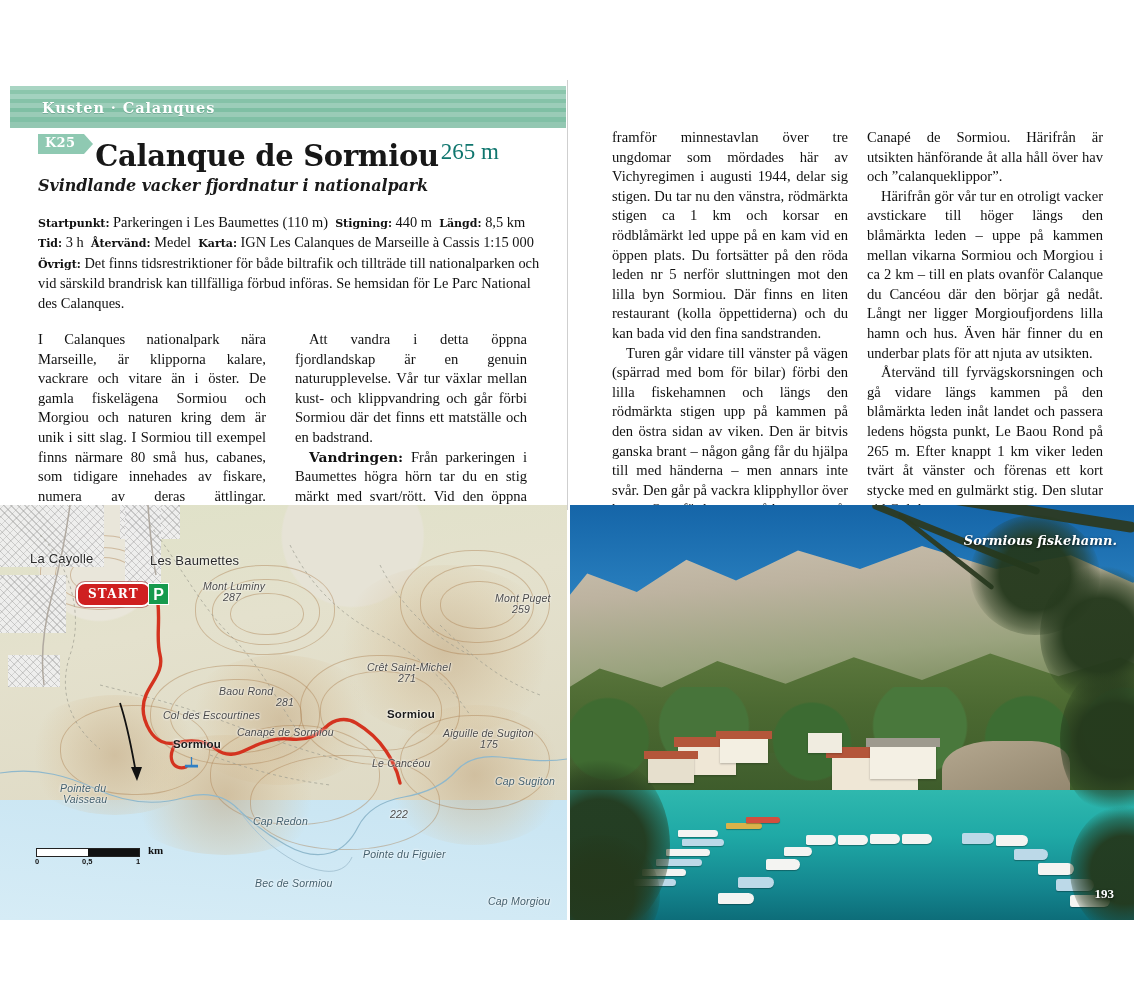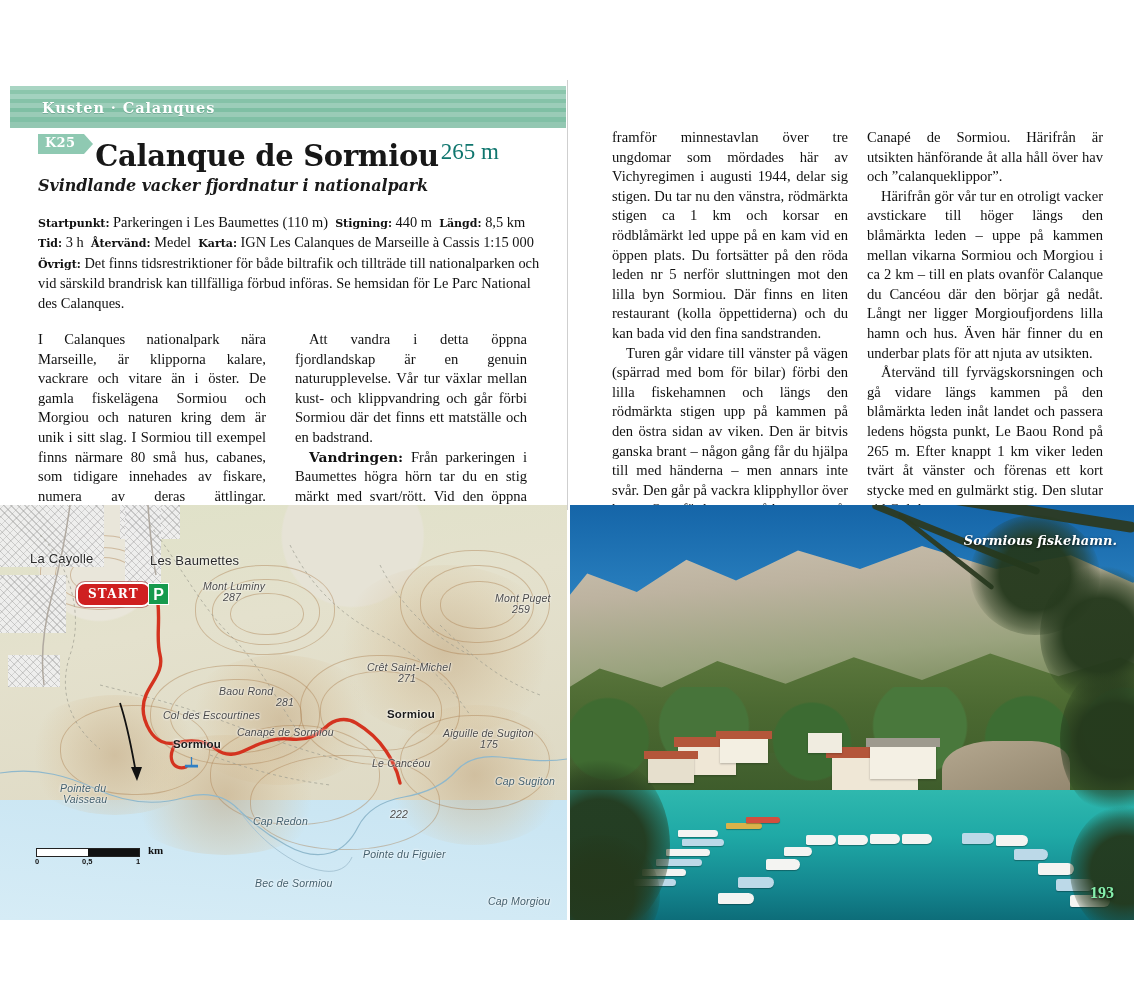--- a/index.html
+++ b/index.html
@@ -187,21 +187,21 @@
     position:absolute; border-radius:50%;
     background:radial-gradient(circle, rgba(36,56,28,.95) 0 40%, rgba(36,56,28,.5) 60%, rgba(36,56,28,0) 75%);
   }
   .caption{
     position:absolute; right:17px; top:28px; z-index:20;
     color:#fff; font-family:"DejaVu Serif", serif; font-style:italic; font-weight:700;
     font-size:13px; text-shadow:0 1px 3px rgba(0,0,0,.8);
   }
   .pageno{
     position:absolute; right:20px; bottom:18px; z-index:20;
-    color:#86efac; font-family:"Liberation Serif", serif; font-size:16px; font-weight:700;
+    color:#ffffff; font-family:"Liberation Serif", serif; font-size:13px; font-weight:700;
     text-shadow:0 1px 3px rgba(0,0,0,.75);
   }
 </style>
 </head>
 <body>
 
 <div class="page">
 
   <div class="header-band">
     <div class="hstripe" style="top:0px;height:4px;background:#a9d5c3"></div>

